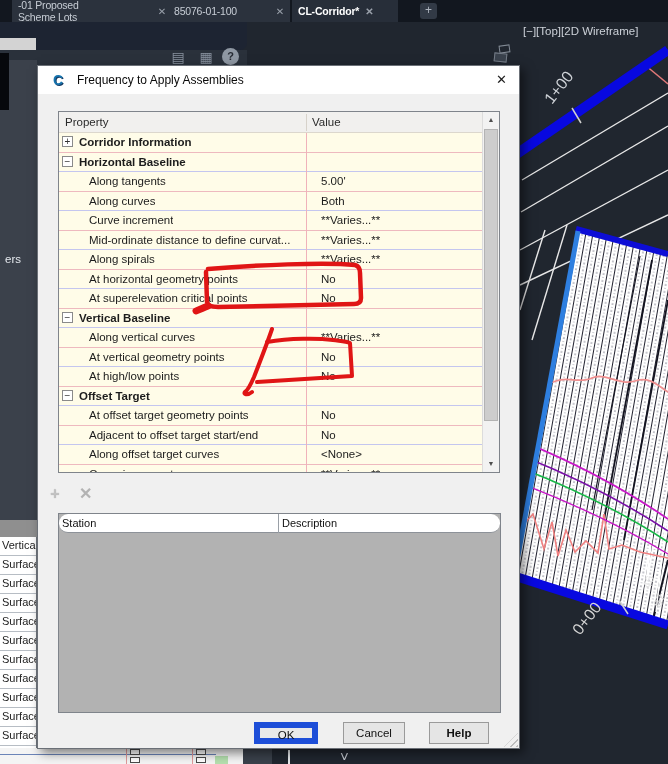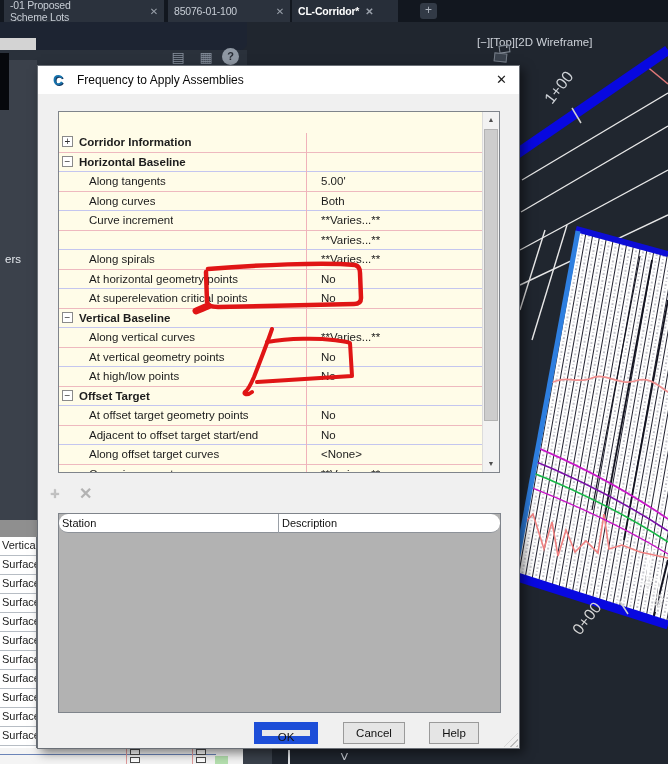--- a/index.html
+++ b/index.html
@@ -5,42 +5,42 @@
   html,body{margin:0;padding:0;background:#11151c;}
   *{box-sizing:border-box;font-family:"Liberation Sans",sans-serif;}
   .screen{position:relative;width:668px;height:764px;overflow:hidden;background:#20262f;}
 
   
   .tabbar{position:absolute;left:0;top:0;width:668px;height:22px;background:#12171f;z-index:6;}
   .tab{position:absolute;top:0;height:22px;display:flex;align-items:center;background:#2b323d;
        color:#c7cdd5;font-size:10.5px;letter-spacing:-0.2px;padding:0 6px;gap:6px;}
   .tab .tab-close{color:#9aa1ab;font-size:10px;cursor:pointer;}
   .tab.active{background:#272e39;color:#fff;font-weight:bold;}
-  .tab1{left:4px;width:160px;gap:48px;}
+  .tab1{left:12px;width:160px;gap:48px;}
   .tab2{left:168px;width:122px;justify-content:space-between;}
   .tab3{left:292px;width:106px;}
   .newtab{position:absolute;left:420px;top:3px;width:17px;height:16px;border-radius:3px;background:#323a46;
           color:#aeb5bf;font-size:12px;line-height:15px;text-align:center;}
 
   
   .subpanel{position:absolute;left:0;top:22px;width:247px;height:28px;background:#1d2432;border-radius:0 0 7px 0;z-index:2;}
   .gray-strip{position:absolute;left:0;top:38px;width:36px;height:12px;background:#d3d3d3;z-index:3;}
   .toolbar-strip{position:absolute;left:0;top:50px;width:247px;height:18px;background:#2a313b;z-index:2;}
   .tb-icon{position:absolute;top:-3px;width:20px;height:20px;color:#8a93a0;font-size:14px;line-height:20px;text-align:center;}
   .tb-icon.help{width:17px;height:17px;border-radius:50%;background:#8f98a3;color:#262b33;font-weight:bold;
                 font-size:11px;line-height:17px;top:-2px;}
   .black-bar{position:absolute;left:0;top:53px;width:9px;height:57px;background:#06080c;z-index:3;}
   .left-gray{position:absolute;left:0;top:60px;width:37px;height:460px;background:#3b414b;z-index:2;}
   .left-gray .partial{position:absolute;left:5px;top:152px;color:#e4e8ed;font-size:11.5px;margin-top:41px;}
   .left-cap{position:absolute;left:0;top:520px;width:37px;height:17px;background:#8f8f8f;z-index:2;}
   .left-list{position:absolute;left:0;top:537px;width:37px;height:227px;background:#fff;border-right:1px solid #70767e;z-index:2;overflow:hidden;}
   .ll-row{height:19px;border-bottom:1px solid #b7bdc4;font-size:11px;color:#222;padding:2px 0 0 2px;white-space:nowrap;}
 
   
-  .vp-label{position:absolute;left:477px;top:25px;color:#ccd1d8;font-size:11.5px;z-index:2;white-space:nowrap;margin-top:11px;}
+  .vp-label{position:absolute;left:523px;top:25px;color:#ccd1d8;font-size:11.5px;z-index:2;white-space:nowrap;}
   .vp-ico1{position:absolute;left:499px;top:45px;width:11px;height:8px;border:1px solid #828a95;transform:rotate(-8deg);z-index:2;}
   .vp-ico2{position:absolute;left:494px;top:53px;width:13px;height:9px;border:1px solid #747c87;background:#3a424d;transform:rotate(6deg);z-index:2;}
 
   
   .bottom-strip{position:absolute;left:0;top:748px;width:272px;height:16px;background:#f4f4f4;z-index:2;}
   .bs-sep{position:absolute;left:0;top:6px;width:216px;height:1px;background:#6b84b8;}
   .bs-v1{position:absolute;left:126px;top:0;width:1px;height:16px;background:#e09a9a;}
   .bs-v2{position:absolute;left:192px;top:0;width:1px;height:16px;background:#e09a9a;}
   .bs-cb{position:absolute;width:10px;height:6px;border:1px solid #4a4a4a;background:#fff;}
   .bs-green{position:absolute;left:215px;top:8px;width:13px;height:8px;background:#b4dfae;}
@@ -87,23 +87,23 @@
   
   .sttable{position:absolute;left:20px;top:447px;width:443px;height:200px;border:1px solid #7f848b;background:#b2b2b2;}
   .st-header{position:absolute;left:0;top:0;right:0;height:19px;background:#fff;border-bottom:1px solid #8d9299;border-radius:9px;}
   .st-header .c1{position:absolute;left:3px;top:3px;font-size:11px;color:#111;}
   .st-header .c2{position:absolute;left:223px;top:3px;font-size:11px;color:#111;}
   .st-header .st-sep{position:absolute;left:219px;top:0;width:1px;height:19px;background:#9aa0a7;}
 
   
   .dlg-btn{position:absolute;top:656px;height:22px;background:#e5e5e5;border:1px solid #9a9a9a;
            font-size:11.5px;color:#111;text-align:center;}
-  .btn-ok{left:216px;width:64px;border:8px solid #1d4ed8;background:#e9e9e9;}
+  .btn-ok{left:216px;width:64px;border:6px solid #1d4ed8;background:#e9e9e9;}
   .btn-cancel{left:305px;width:62px;}
-  .btn-help{left:391px;width:50px;}
+  .btn-help{left:391px;width:60px;font-weight:bold;}
   .grip{position:absolute;right:1px;bottom:1px;width:14px;height:14px;
         background:repeating-linear-gradient(135deg,#bdbdbd 0 1.5px,transparent 1.5px 4.5px);
         clip-path:polygon(100% 0,100% 100%,0 100%);}
 
   
   .cad-svg{position:absolute;left:0;top:0;z-index:1;}
   .annot-svg{position:absolute;left:0;top:0;z-index:10;pointer-events:none;}
 </style>
 </head>
 <body>
@@ -226,20 +226,25 @@
   <div class="chevron">˅</div>
 
   <div class="dialog">
     <div class="titlebar">
       <span class="app-ico">C</span>
       <span class="dlg-title">Frequency to Apply Assemblies</span>
       <span class="dlg-close">✕</span>
     </div>
 
     <div class="grid">
+      <div class="grid-header">
+        <span class="h-prop">Property</span>
+        <span class="h-val">Value</span>
+        <span class="h-sep"></span>
+      </div>
       <div class="grid-body">
         <div class="colsep"></div>
 
         <div class="grow cat">
           <span class="exp">+</span>
           <span class="glabel">Corridor Information</span>
           <span class="gvalue"></span>
         </div>
         <div class="grow cat">
           <span class="exp">−</span>
@@ -252,20 +257,21 @@
         </div>
         <div class="grow">
           <span class="glabel">Along curves</span>
           <span class="gvalue">Both</span>
         </div>
         <div class="grow">
           <span class="glabel">Curve increment</span>
           <span class="gvalue">**Varies...**</span>
         </div>
         <div class="grow">
+          <span class="glabel">Mid-ordinate distance to define curvat...</span>
           <span class="gvalue">**Varies...**</span>
         </div>
         <div class="grow">
           <span class="glabel">Along spirals</span>
           <span class="gvalue">**Varies...**</span>
         </div>
         <div class="grow">
           <span class="glabel">At horizontal geometry points</span>
           <span class="gvalue">No</span>
         </div>

